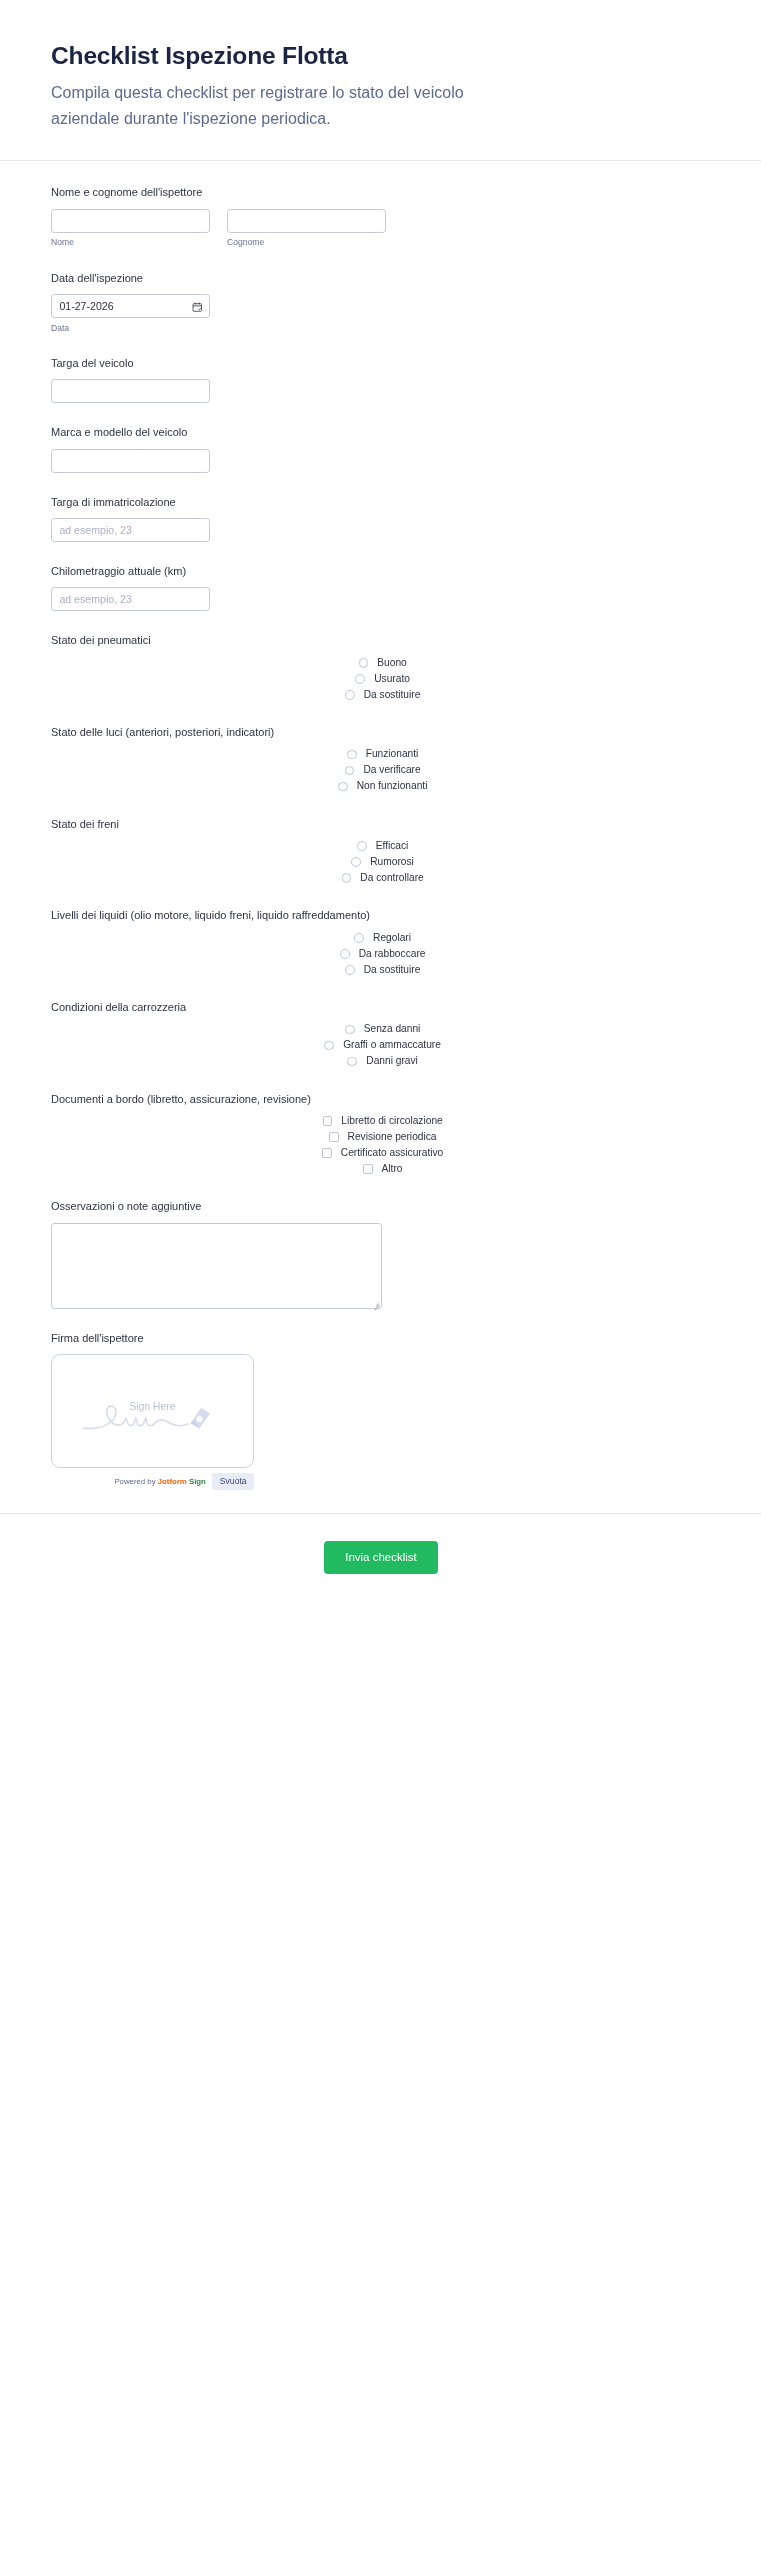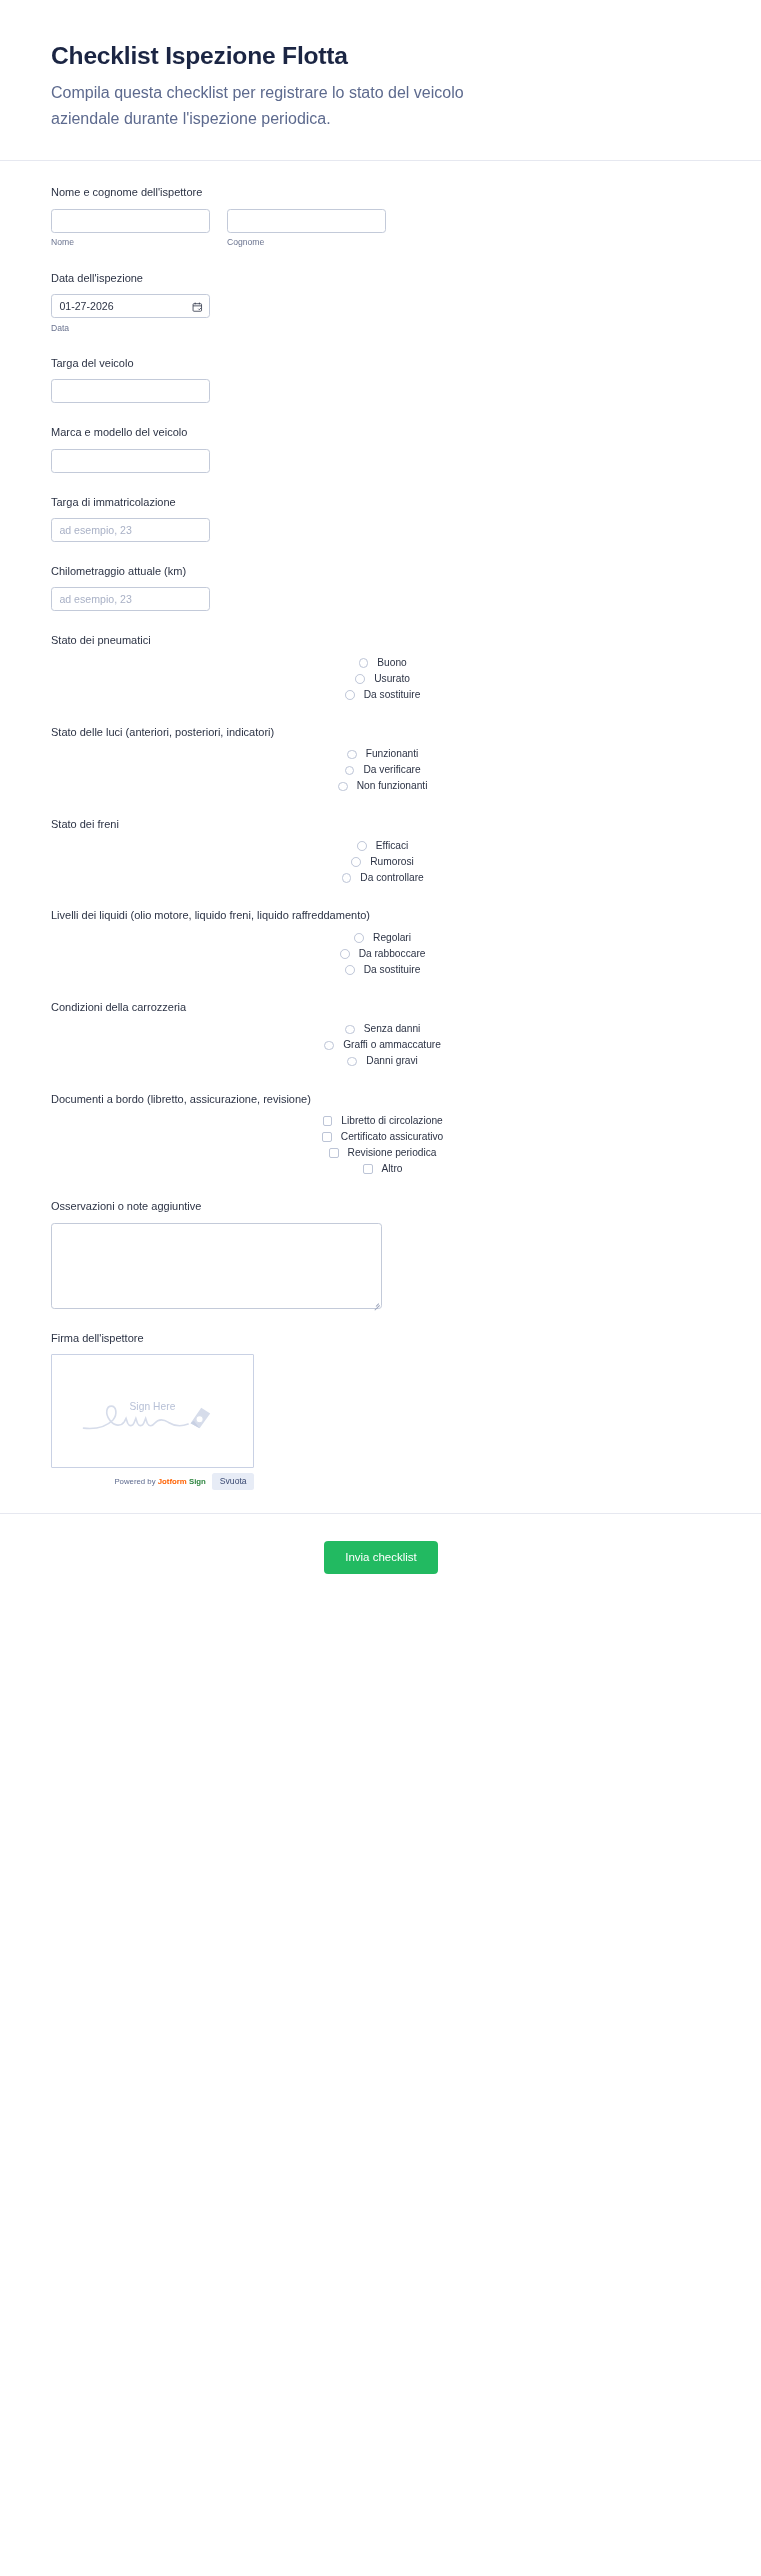--- a/index.html
+++ b/index.html
@@ -175,21 +175,21 @@
     height: 0.8px;
   }
 
   
   .sig-block { margin-bottom: 7px; }
   .sig-pad {
     box-sizing: border-box;
     width: 203px;
     height: 114px;
     border: 0.8px solid #c9d1e4;
-    border-radius: 1px;
+    border-radius: 9px;
     background: #ffffff;
     position: relative;
     overflow: hidden;
   }
   .sig-art {
     position: absolute;
     left: 50%;
     top: 50%;
     transform: translate(-50%, -50%);
     width: 152px;
@@ -407,25 +407,25 @@
     <div id="checkbox-group">
         <div class="group-block">
           <label class="field-label">Documenti a bordo (libretto, assicurazione, revisione)</label>
           <div class="opt-list">
             <div class="opt-row">
               <span class="check-mark"></span>
               <span class="opt-label">Libretto di circolazione</span>
             </div>
             <div class="opt-row">
               <span class="check-mark"></span>
+              <span class="opt-label">Revisione periodica</span>
+            </div>
+            <div class="opt-row">
+              <span class="check-mark"></span>
               <span class="opt-label">Certificato assicurativo</span>
-            </div>
-            <div class="opt-row">
-              <span class="check-mark"></span>
-              <span class="opt-label">Revisione periodica</span>
             </div>
             <div class="opt-row">
               <span class="check-mark"></span>
               <span class="opt-label">Altro</span>
             </div>
           </div>
         </div>
       </div>
 
     <div class="field-block">

